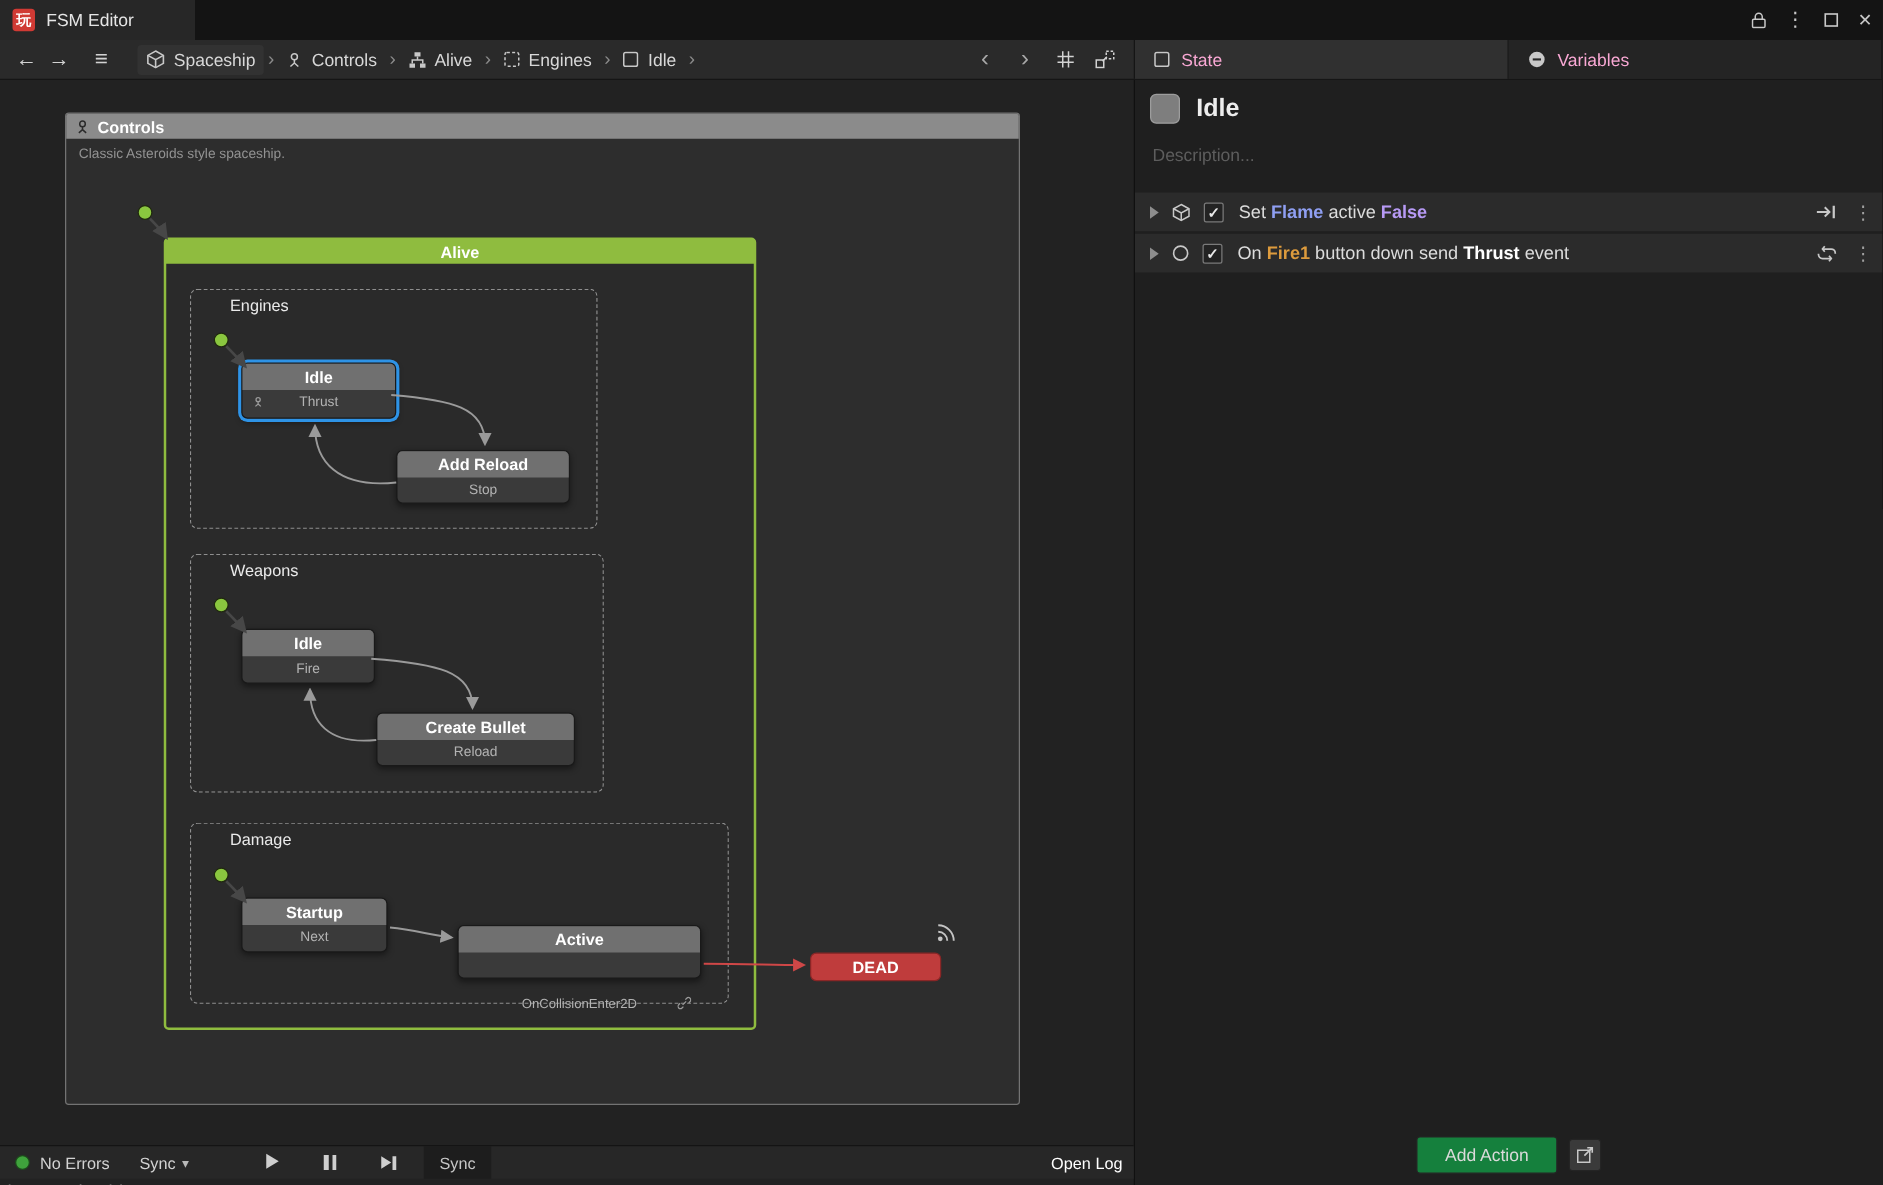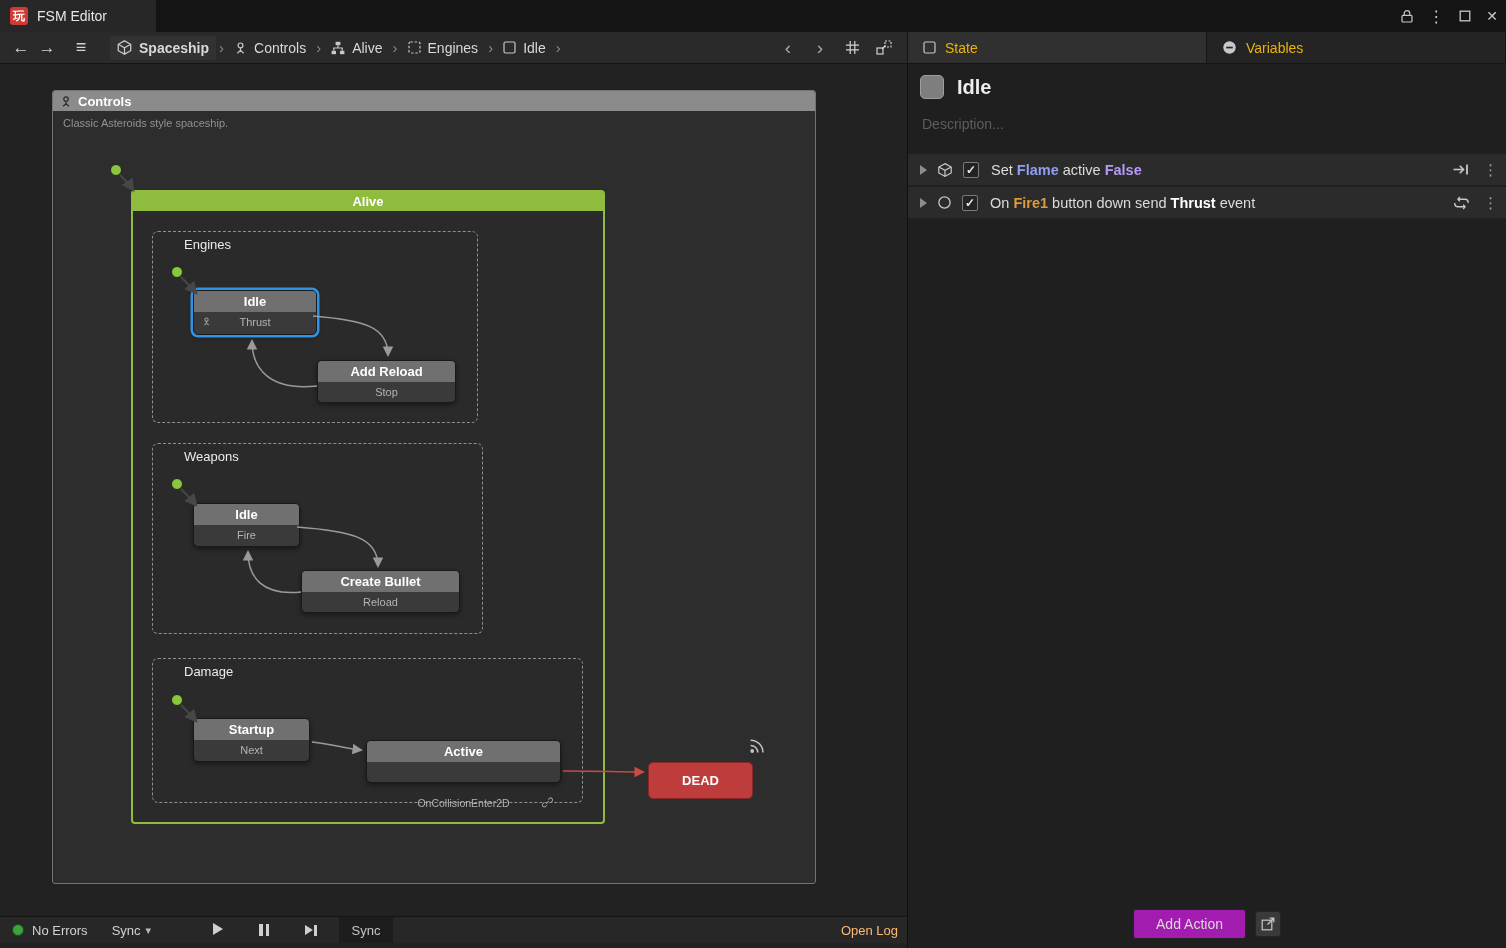--- a/index.html
+++ b/index.html
@@ -17,29 +17,29 @@
   .title-actions .glyph { font-size:14px; line-height:1; }
   .kebab-glyph { font-size:16px; color:#c8c8c8; }
 
   
   .toolbar-row { height:32px; flex:0 0 32px; display:flex; background:#2a2a2a; border-bottom:1px solid #151515; }
   .toolbar-left { width:908px; flex:0 0 908px; display:flex; align-items:center; padding:0 10px 0 8px; border-right:1px solid #151515; }
   .tb-btn { display:inline-flex; align-items:center; justify-content:center; min-width:26px; height:26px; color:#d2d2d2; font-size:17px; }
   .tb-btn.menu { font-size:18px; margin-left:8px; }
   .crumbs { display:flex; align-items:center; margin-left:16px; }
   .crumb { display:flex; align-items:center; gap:7px; padding:4px 7px; font-size:14px; color:#d8d8d8; border-radius:3px; }
-  .crumb.first { background:#323232;font-weight:bold; }
+  .crumb.first { background:#323232; }
   .crumb-sep { color:#8b8b8b; font-size:15px; padding:0 3px; }
   .tb-right { margin-left:auto; display:flex; align-items:center; gap:6px; }
   .nav-ch { color:#a8a8a8; font-size:19px; width:26px; text-align:center; }
   .ico { display:inline-flex; align-items:center; justify-content:center; color:#c8c8c8; line-height:0; }
   .ico.dark { color:#2b2b2b; }
 
   .tabs { flex:1; display:flex; background:#222; }
-  .tab { flex:1; display:flex; align-items:center; gap:9px; padding-left:15px; font-size:14px; color:#eab308;
+  .tab { flex:1; display:flex; align-items:center; gap:9px; padding-left:15px; font-size:14px; color:#f9a8d4;
     background:#242424; border-right:1px solid #161616; }
   .tab.active { background:#303030; }
 
   
   .main { flex:1; display:flex; min-height:0; }
   .canvas { width:908px; flex:0 0 908px; position:relative; background:#222; overflow:hidden; border-right:1px solid #101010; }
   .inspector { flex:1; background:#1f1f1f; position:relative; }
 
   
   .panel { position:absolute; left:52px; top:26px; width:764px; height:794px; background:#2d2d2d;
@@ -60,21 +60,21 @@
     box-shadow:0 2px 5px rgba(0,0,0,0.45); z-index:3; }
   .node-h { height:21px; background:#707070; color:#fff; font-weight:bold; font-size:13px;
     display:flex; align-items:center; justify-content:center; border-radius:4px 4px 0 0; }
   .node-t { height:20px; position:relative; display:flex; align-items:center; justify-content:center;
     color:#b3b3b3; font-size:11px; }
   .node.selected { box-shadow:0 0 0 2.5px #2e93e6, 0 2px 5px rgba(0,0,0,0.45); }
   .mini-left { position:absolute; left:8px; top:4px; color:#9a9a9a; }
   .mini-right { position:absolute; right:7px; top:4px; color:#9a9a9a; }
   .node-t.small { font-size:10.5px;margin-top:31px; }
 
-  .dead-node { position:absolute; left:648px; top:698px; width:105px; height:37px; background:#bf3c3c;
+  .dead-node { position:absolute; left:648px; top:698px; width:105px; height:23px; background:#bf3c3c;
     border:1px solid #8a2626; border-radius:5px; color:#fff; font-weight:bold; font-size:13px;
     display:flex; align-items:center; justify-content:center; z-index:3; }
   .broadcast { position:absolute; left:748px; top:672px; z-index:4; color:#c4c4c4; }
 
   .overlay { position:absolute; left:0; top:0; z-index:5; pointer-events:none; }
   .startdot { fill:#8ac63f; stroke:#20290f; stroke-width:1; }
   .startarrow { stroke:#474747; stroke-width:2; fill:none; }
   .t-arrow { stroke:#9a9a9a; stroke-width:1.5; fill:none; }
   .t-arrow-red { stroke:#cf4747; stroke-width:1.5; fill:none; }
 
@@ -85,21 +85,21 @@
   .sb-debug { display:flex; align-items:center; gap:5px; margin-left:24px; }
   .sb-debug .caret { font-size:11px; color:#b8b8b8; }
   .sb-play { margin-left:62px; }
   .tri { width:0; height:0; border-top:6px solid transparent; border-bottom:6px solid transparent; border-left:10px solid #cfcfcf; display:inline-block; }
   .tri.small { border-top-width:5px; border-bottom-width:5px; border-left-width:8px; }
   .sb-pause { margin-left:36px; display:inline-flex; gap:3px; }
   .sb-pause .bar { width:3.5px; height:12px; background:#cfcfcf; display:inline-block; }
   .sb-step { margin-left:36px; display:inline-flex; align-items:center; gap:1px; }
   .sb-step .bar { width:2.5px; height:11px; background:#cfcfcf; display:inline-block; }
   .sb-sync { margin-left:22px; background:#1d1d1d; padding:5px 13px; color:#c6c6c6; align-self:stretch; display:flex; align-items:center; }
-  .sb-openlog { margin-left:auto; margin-right:10px; color:#fdba74; }
+  .sb-openlog { margin-left:auto; margin-right:10px; color:#ffffff; }
   .clipped-log { position:absolute; left:6px; top:881px; font-size:15px; color:#929292; z-index:6; white-space:nowrap; }
 
   
   .insp-title-row { position:absolute; left:12px; top:11px; display:flex; align-items:center; gap:13px; }
   .swatch { width:24px; height:24px; background:#7e7e7e; border:1px solid #9d9d9d; border-radius:5px; }
   .insp-title { font-size:20px; font-weight:bold; color:#ededed; }
   .insp-desc { position:absolute; left:14px; top:52px; font-size:14px; color:#5d5d5d; }
 
   .action-rows { position:absolute; left:0; top:90px; width:100%; }
   .action-row { height:31px; background:#2b2b2b; margin-bottom:2px; display:flex; align-items:center;
@@ -108,21 +108,21 @@
     border-left:7px solid #8d8d8d; margin-right:10px; flex:0 0 auto; }
   .action-row .type-ico { margin-right:10px; }
   .checkbox { width:16px; height:16px; background:#232323; border:1px solid #7a7a7a; border-radius:2px;
     display:inline-flex; align-items:center; justify-content:center; margin-right:12px; color:#eaeaea;
     font-size:12px; font-weight:bold; line-height:1; flex:0 0 16px; }
   .action-text { white-space:nowrap; }
   .row-right { position:absolute; right:8px; display:flex; align-items:center; gap:13px; }
   .row-right .kebab { color:#a0a0a0; font-size:15px; }
 
   .insp-footer { position:absolute; left:0; bottom:9px; width:100%; display:flex; align-items:center; justify-content:center; gap:9px; }
-  .add-action-btn { background:#a21caf; border:1px solid #242424; border-radius:3px; color:#dadada;
+  .add-action-btn { background:#15803d; border:1px solid #242424; border-radius:3px; color:#dadada;
     font-size:14px; padding:6px 22px; font-family:"Liberation Sans", sans-serif;text-align:right; }
   .ext-btn { width:26px; height:26px; background:#3a3a3a; border:1px solid #242424; border-radius:3px;
     display:inline-flex; align-items:center; justify-content:center; color:#c8c8c8; }
 </style>
 </head>
 <body>
 
 <div class="app">
 
   <div class="titlebar">

